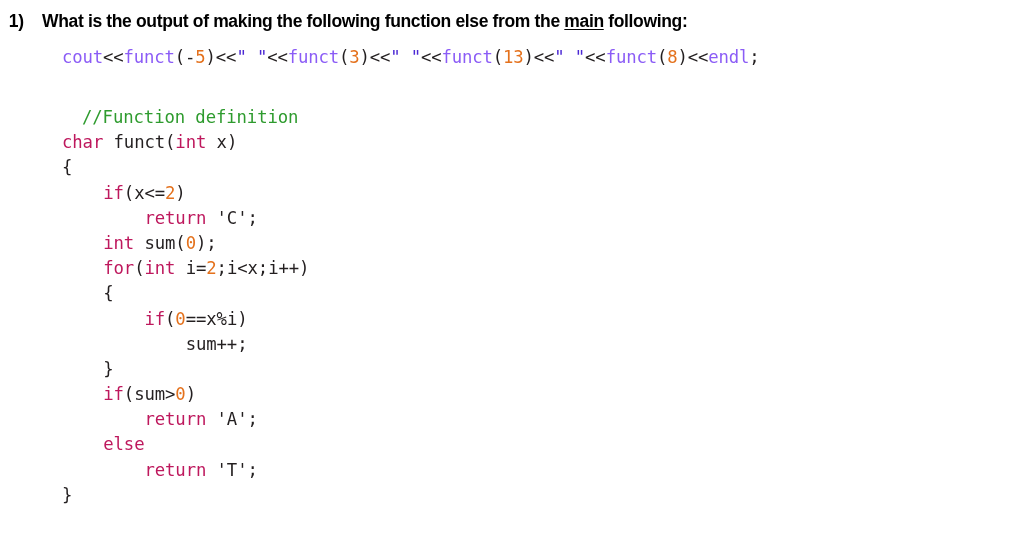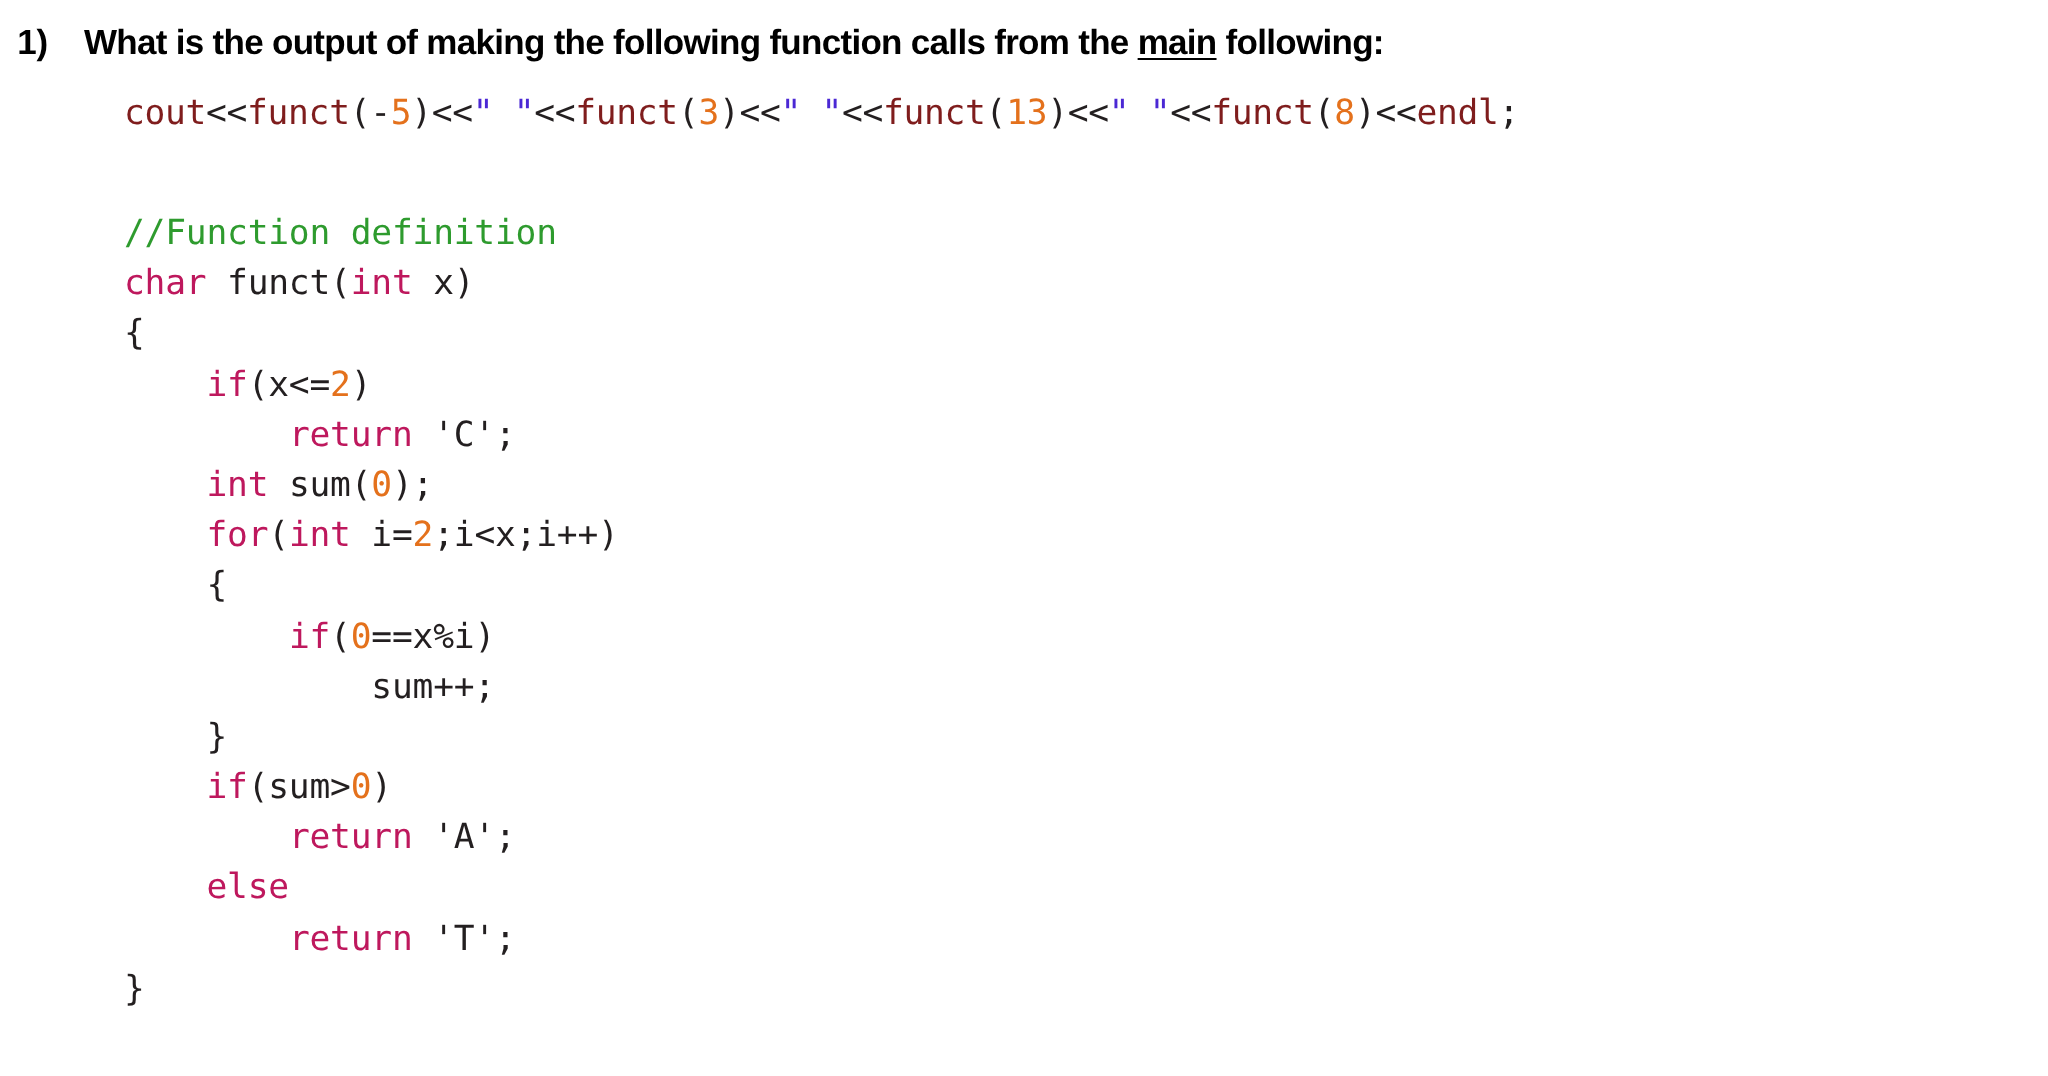--- a/index.html
+++ b/index.html
@@ -71,31 +71,31 @@
     font-family: "DejaVu Sans Mono", "Liberation Mono", monospace;
     font-size: 17.3px;
     line-height: 25.2px;
     white-space: pre;
     letter-spacing: -0.1px;
   }
   .code-body .line { height: 25.2px; }
 
   
   .tok-plain   { color: #231f20; }
-  .tok-func    { color: #7f1d1d; margin-top: 16px; }
+  .tok-func    { color: #8b5cf6; margin-top: 16px; }
   .tok-num     { color: #e4711c; }
   .tok-str     { color: #4b28d4; }
   .tok-kw      { color: #be185d; }
-  .tok-comment { color: #2e9b2e; }
+  .tok-comment { color: #2e9b2e; margin-left: 20px; }
 </style>
 </head>
 <body>
 
 <div class="question-block">
   <div class="question-header">
     <span class="q-number">1)</span>
-    <span class="q-text"><span>What is the output of making the following function calls from the </span><span class="underlined">main</span><span> following:</span></span>
+    <span class="q-text"><span>What is the output of making the following function else from the </span><span class="underlined">main</span><span> following:</span></span>
   </div>
 </div>
 
 <div class="code-call" id="call-line"><span class="tok-func">cout</span><span class="tok-plain">&lt;&lt;</span><span class="tok-func">funct</span><span class="tok-plain">(-</span><span class="tok-num">5</span><span class="tok-plain">)&lt;&lt;</span><span class="tok-str">" "</span><span class="tok-plain">&lt;&lt;</span><span class="tok-func">funct</span><span class="tok-plain">(</span><span class="tok-num">3</span><span class="tok-plain">)&lt;&lt;</span><span class="tok-str">" "</span><span class="tok-plain">&lt;&lt;</span><span class="tok-func">funct</span><span class="tok-plain">(</span><span class="tok-num">13</span><span class="tok-plain">)&lt;&lt;</span><span class="tok-str">" "</span><span class="tok-plain">&lt;&lt;</span><span class="tok-func">funct</span><span class="tok-plain">(</span><span class="tok-num">8</span><span class="tok-plain">)&lt;&lt;</span><span class="tok-func">endl</span><span class="tok-plain">;</span></div>
 
 <div class="code-body" id="definition-block"><div class="line"><span class="tok-comment">//Function definition</span></div><div class="line"><span class="tok-kw">char</span><span class="tok-plain"> funct(</span><span class="tok-kw">int</span><span class="tok-plain"> x)</span></div><div class="line"><span class="tok-plain">{</span></div><div class="line"><span class="tok-plain">    </span><span class="tok-kw">if</span><span class="tok-plain">(x&lt;=</span><span class="tok-num">2</span><span class="tok-plain">)</span></div><div class="line"><span class="tok-plain">        </span><span class="tok-kw">return</span><span class="tok-plain"> 'C';</span></div><div class="line"><span class="tok-plain">    </span><span class="tok-kw">int</span><span class="tok-plain"> sum(</span><span class="tok-num">0</span><span class="tok-plain">);</span></div><div class="line"><span class="tok-plain">    </span><span class="tok-kw">for</span><span class="tok-plain">(</span><span class="tok-kw">int</span><span class="tok-plain"> i=</span><span class="tok-num">2</span><span class="tok-plain">;i&lt;x;i++)</span></div><div class="line"><span class="tok-plain">    {</span></div><div class="line"><span class="tok-plain">        </span><span class="tok-kw">if</span><span class="tok-plain">(</span><span class="tok-num">0</span><span class="tok-plain">==x%i)</span></div><div class="line"><span class="tok-plain">            sum++;</span></div><div class="line"><span class="tok-plain">    }</span></div><div class="line"><span class="tok-plain">    </span><span class="tok-kw">if</span><span class="tok-plain">(sum&gt;</span><span class="tok-num">0</span><span class="tok-plain">)</span></div><div class="line"><span class="tok-plain">        </span><span class="tok-kw">return</span><span class="tok-plain"> 'A';</span></div><div class="line"><span class="tok-plain">    </span><span class="tok-kw">else</span></div><div class="line"><span class="tok-plain">        </span><span class="tok-kw">return</span><span class="tok-plain"> 'T';</span></div><div class="line"><span class="tok-plain">}</span></div></div>
 
 </body></html>

